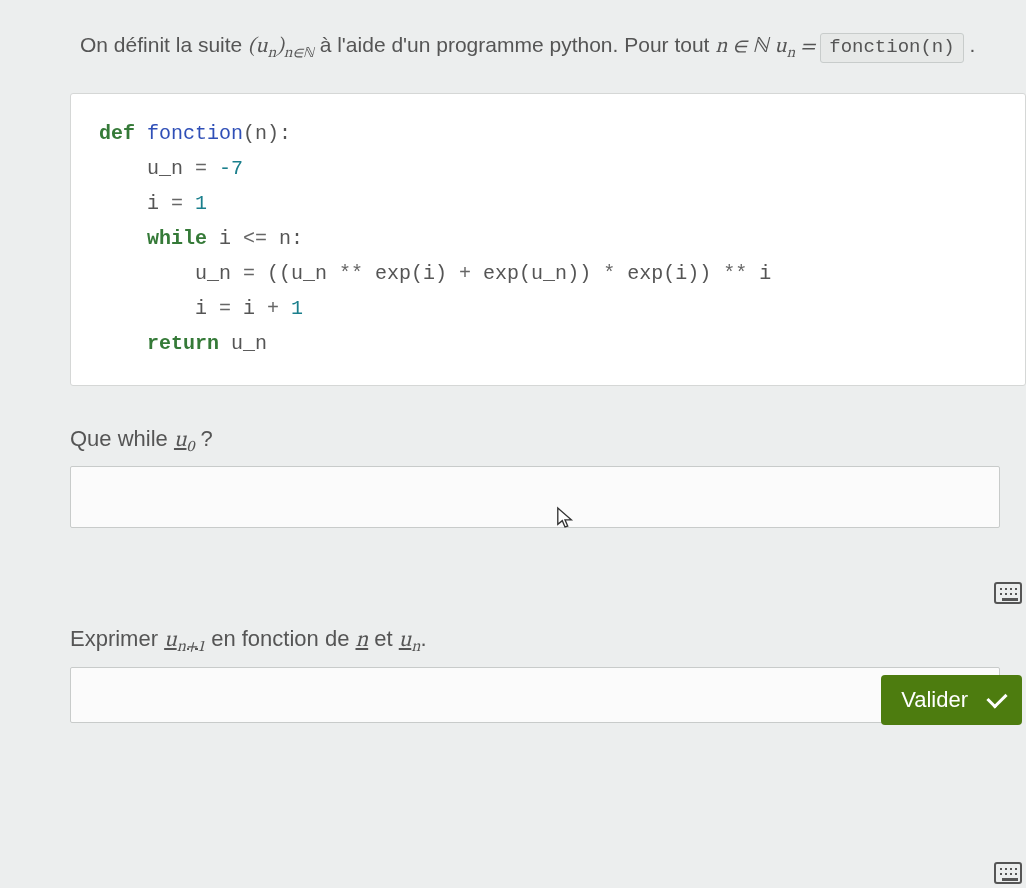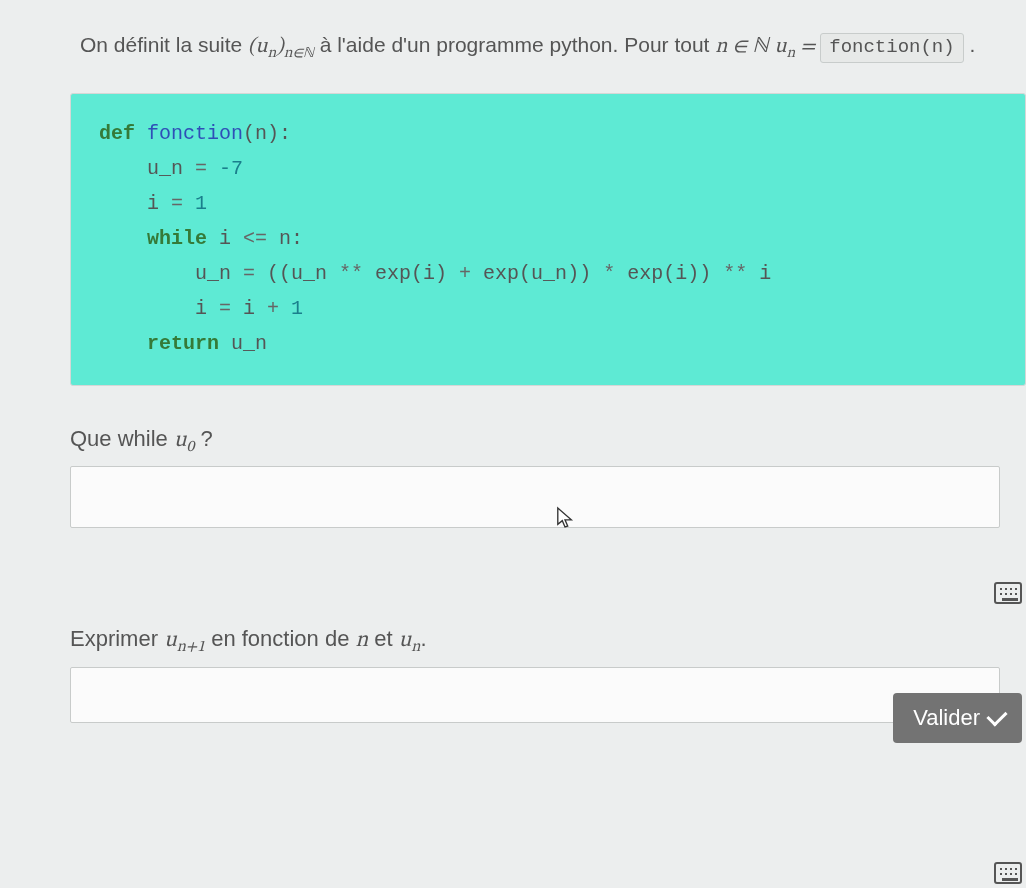--- a/index.html
+++ b/index.html
@@ -40,21 +40,21 @@
     border-radius: 3px;
     padding: 1px 8px 2px 8px;
     font-family: "Consolas","Menlo","Courier New",monospace;
     font-size: 19px;
     color: #555;
     font-style: normal;
     line-height: 1.3;
     vertical-align: baseline;
   }
   .codeblock {
-    background: #5eead4;
+    background: #ffffff;
     border: 1px solid #d5d7d6;
     border-radius: 3px;
     margin: 0 0 40px 0;
     padding: 22px 28px 24px 28px;
     font-family: "Consolas","Menlo","Courier New",monospace;
     font-size: 20px;
     line-height: 1.75;
     color: #555;
     white-space: pre;
   }
@@ -63,21 +63,21 @@
   .tok-op    { color: #666; }
   .tok-num   { color: #1a7f8c; }
   .tok-kw    { color: #357a38; font-weight: 600; }
 
   .question {
     font-size: 22px;
     color: #555;
     margin: 14px 0 10px 0;
   }
   .question .math { font-family: "Cambria Math","STIX Two Math",Georgia,serif; }
-  .question .ital { font-style: italic; }
+  .question .ital { font-style: italic; text-decoration: underline; }
   .question .sub { font-size: 0.72em; vertical-align: -0.3em; }
 
   .answerbox {
     width: 930px;
     height: 62px;
     background: #fbfbfb;
     border: 1px solid #c8cbca;
     border-radius: 2px;
     margin-top: 8px;
   }
@@ -91,31 +91,30 @@
     background:
       repeating-linear-gradient(to right, #555 0 2px, transparent 2px 5px) 4px 4px / 20px 2px no-repeat,
       repeating-linear-gradient(to right, #555 0 2px, transparent 2px 5px) 4px 9px / 20px 2px no-repeat,
       linear-gradient(#555,#555) 6px 14px / 16px 3px no-repeat;
   }
 
   .validate {
     position: absolute;
     right: 4px;
     top: 675px;
-    background: #737373;
+    background: #4d7c0f;
     color: #fff;
     font-size: 22px;
     padding: 12px 16px 12px 20px;
     border-radius: 4px;
     border: none;
     display: flex;
     align-items: center;
-    gap: 8px;
+    gap: 20px;
     cursor: pointer;
-    margin-top: 18px;
   }
   .validate .chk {
     width: 18px; height: 12px;
     border-left: 3px solid #fff;
     border-bottom: 3px solid #fff;
     transform: rotate(-45deg);
     margin-top: -4px;
   }
 
   .q2 { margin-top: 98px; }

